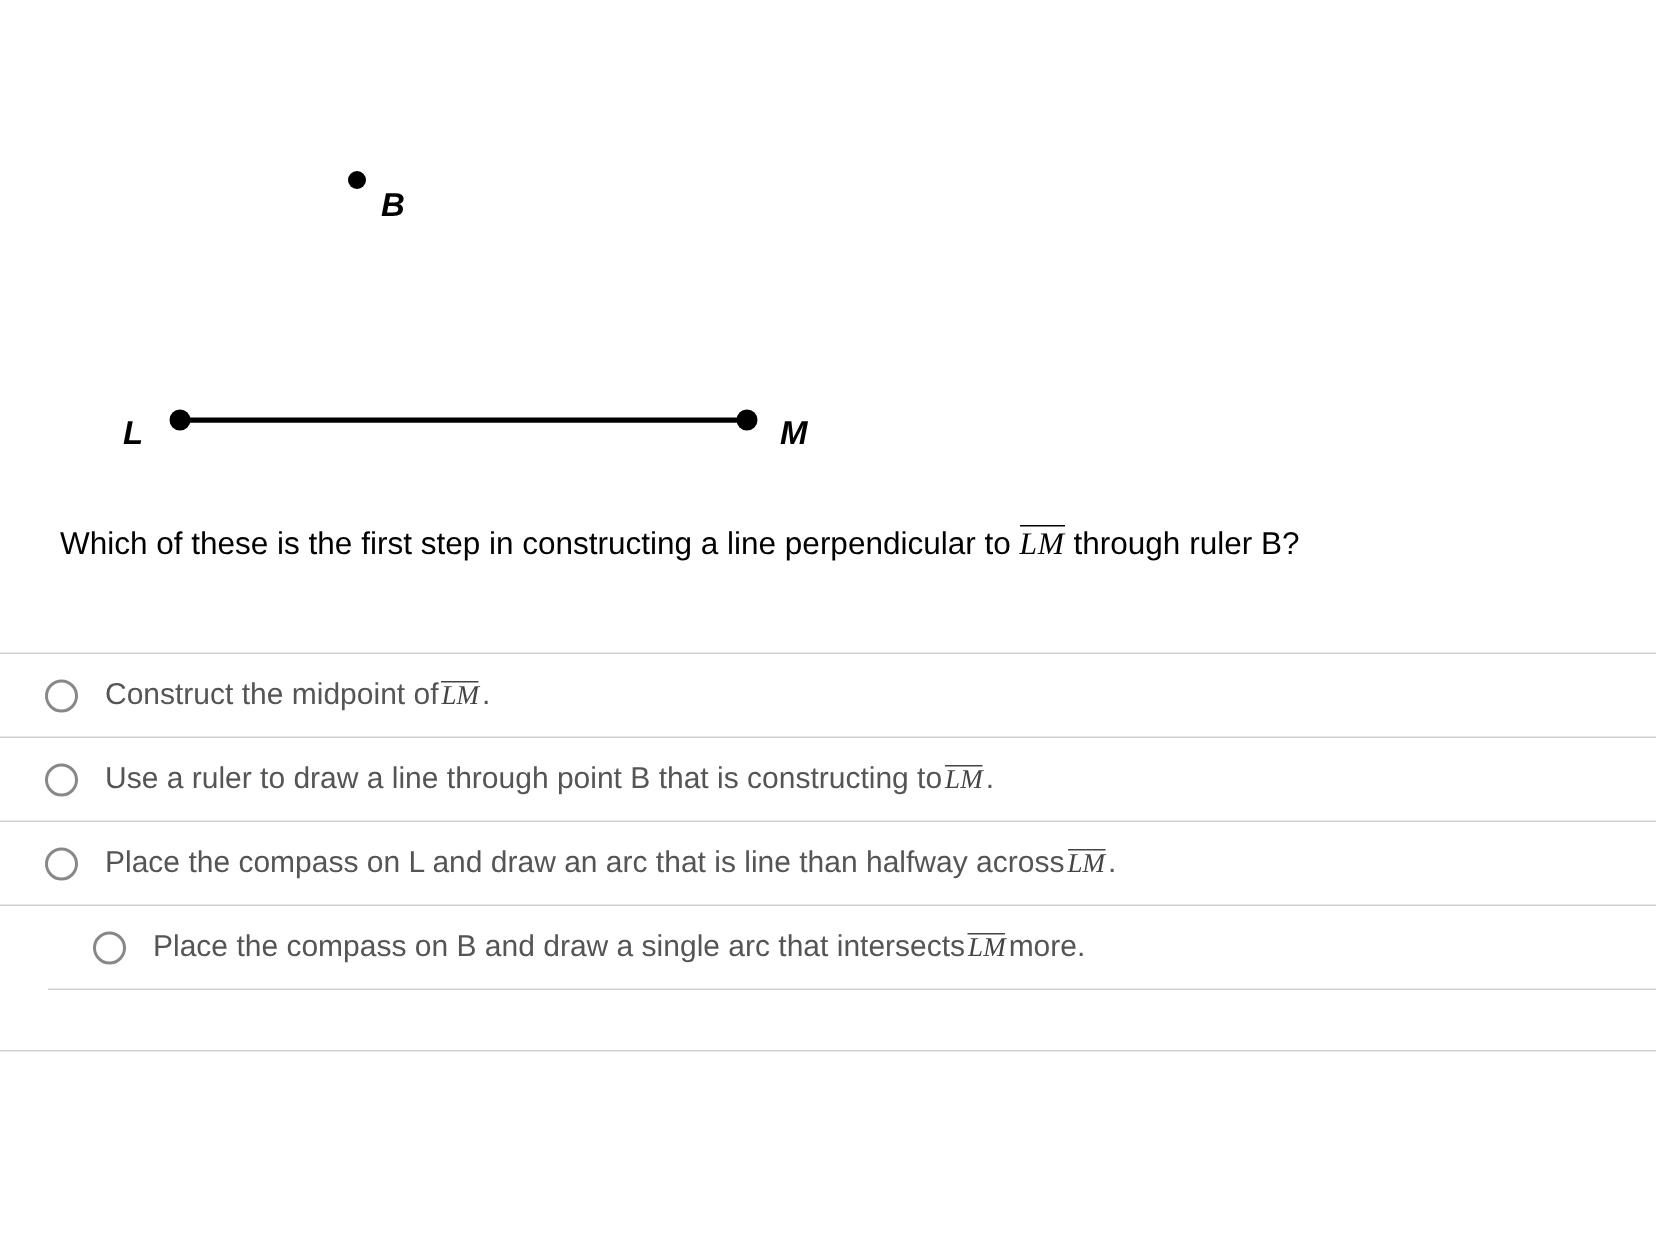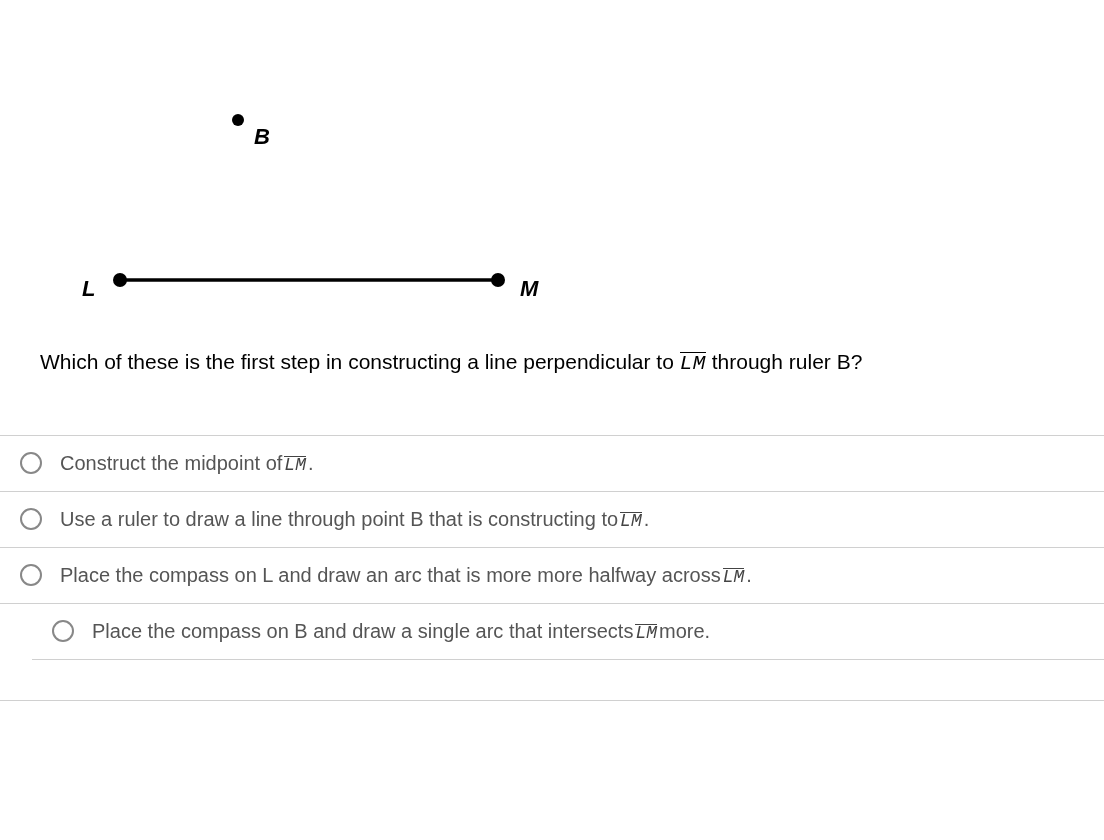--- a/index.html
+++ b/index.html
@@ -32,36 +32,37 @@
       color: #000;
     }
     .question-text {
       display: inline;
       margin-top: 28px;
     }
     .segment-notation {
       display: inline-block;
       position: relative;
       font-style: italic;
-      font-family: Liberation Mono, monospace;
+      font-family: Liberation Serif, serif;
     }
     .segment-notation .overline {
       position: absolute;
       top: 0px;
       left: 0;
       right: 0;
       height: 1px;
       border-top: 1.2px solid currentColor;
     }
     .options-area {
       border-top: 1px solid #d0d0d0;
     }
     .option-row {
       display: flex;
-      padding: 16px 20px;
+      align-items: center;
+      padding: 16px 30px;
       border-bottom: 1px solid #d0d0d0;
       font-size: 20px;
       color: #555;
       cursor: pointer;
     }
     .option-row:last-child {
       border-bottom: 1px solid #d0d0d0;
       margin-left: 32px;
     }
     .radio-circle {
@@ -138,21 +139,21 @@
       <div class="radio-circle"></div>
       <div class="option-text">
         <span>Use a ruler to draw a line through point B that is constructing to </span>
         <span class="segment-notation"><span class="overline"></span><span>LM</span></span>
         <span>.</span>
       </div>
     </div>
     <div class="option-row">
       <div class="radio-circle"></div>
       <div class="option-text">
-        <span>Place the compass on L and draw an arc that is more more halfway across </span>
+        <span>Place the compass on L and draw an arc that is line than halfway across </span>
         <span class="segment-notation"><span class="overline"></span><span>LM</span></span>
         <span>.</span>
       </div>
     </div>
     <div class="option-row">
       <div class="radio-circle"></div>
       <div class="option-text">
         <span>Place the compass on B and draw a single arc that intersects </span>
         <span class="segment-notation"><span class="overline"></span><span>LM</span></span>
         <span> more.</span>

